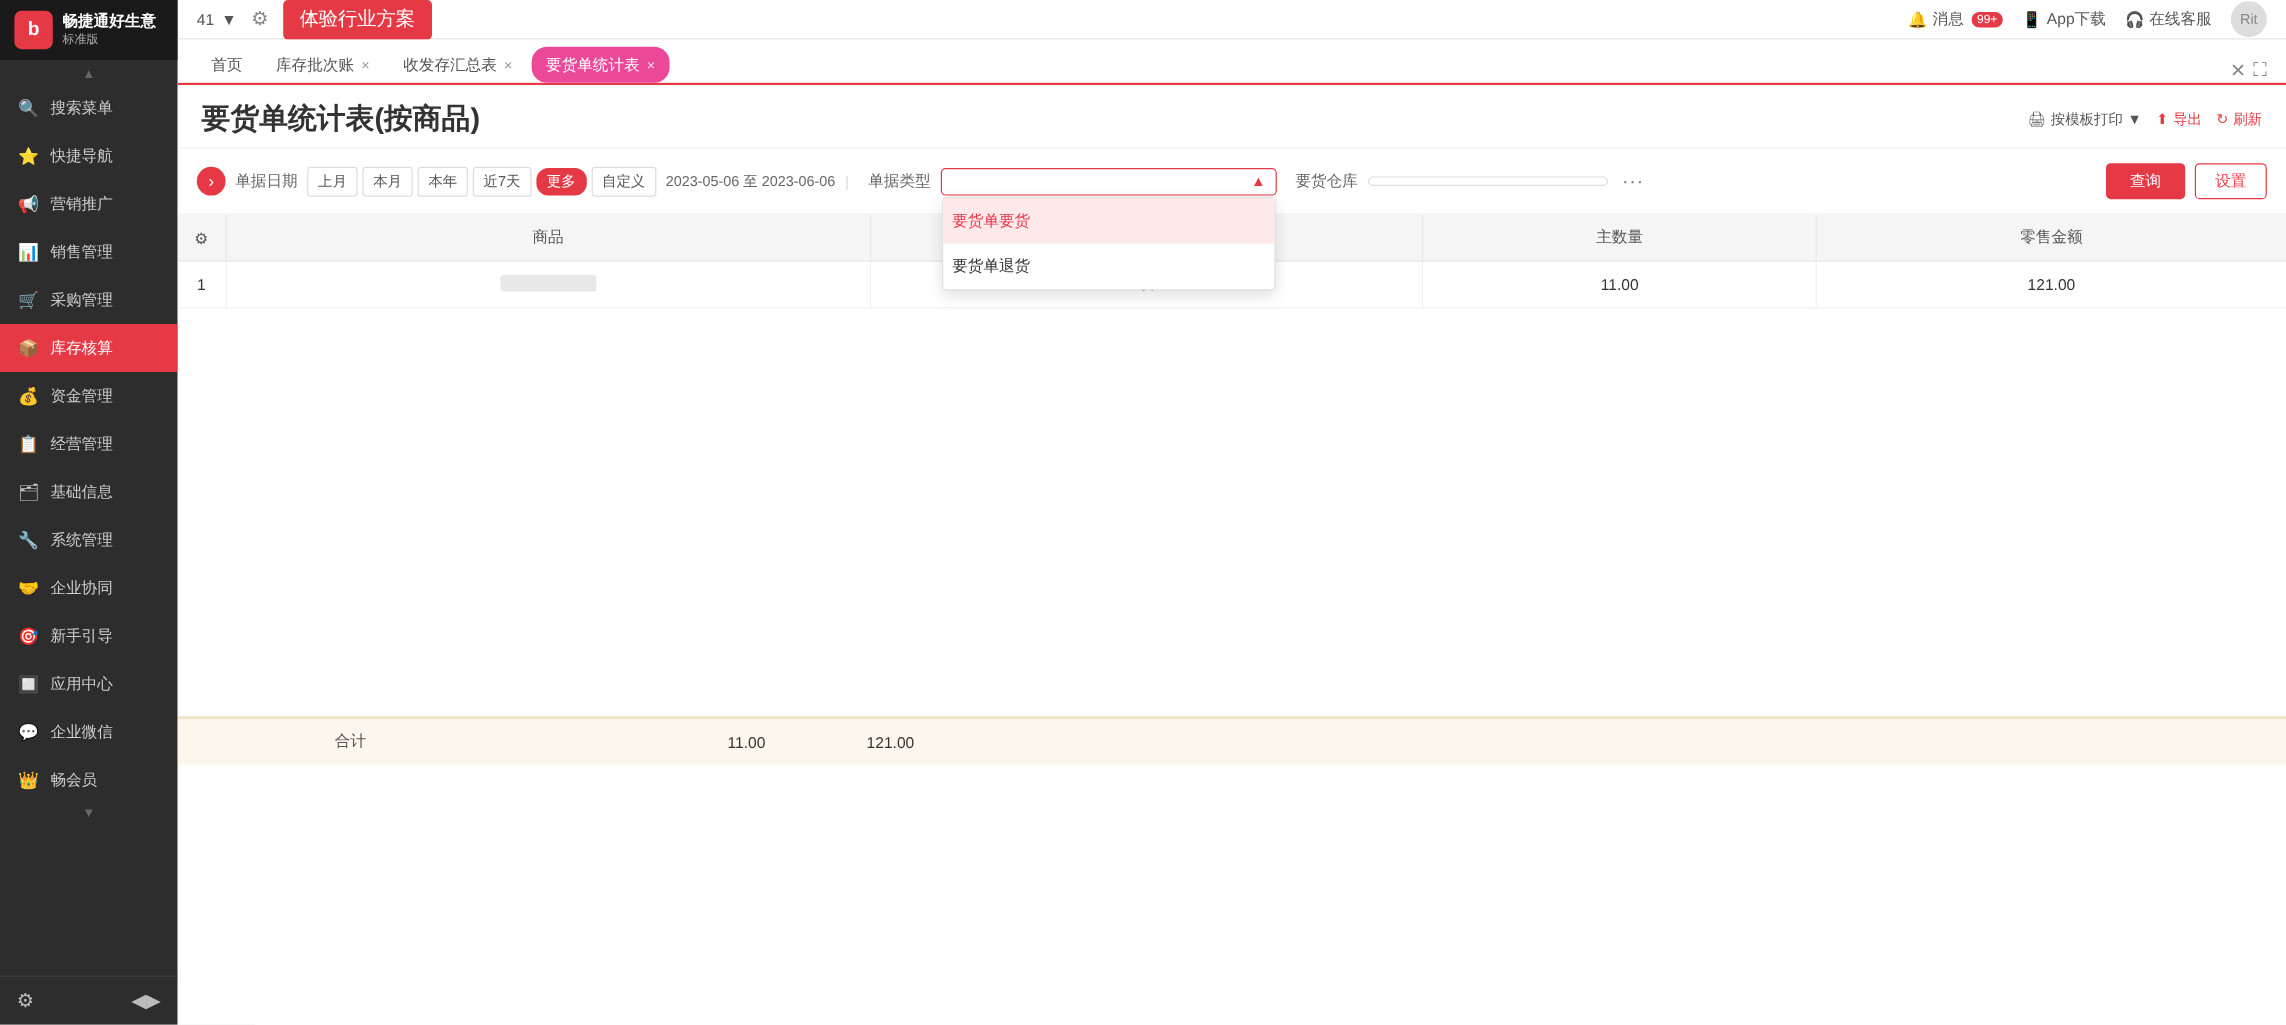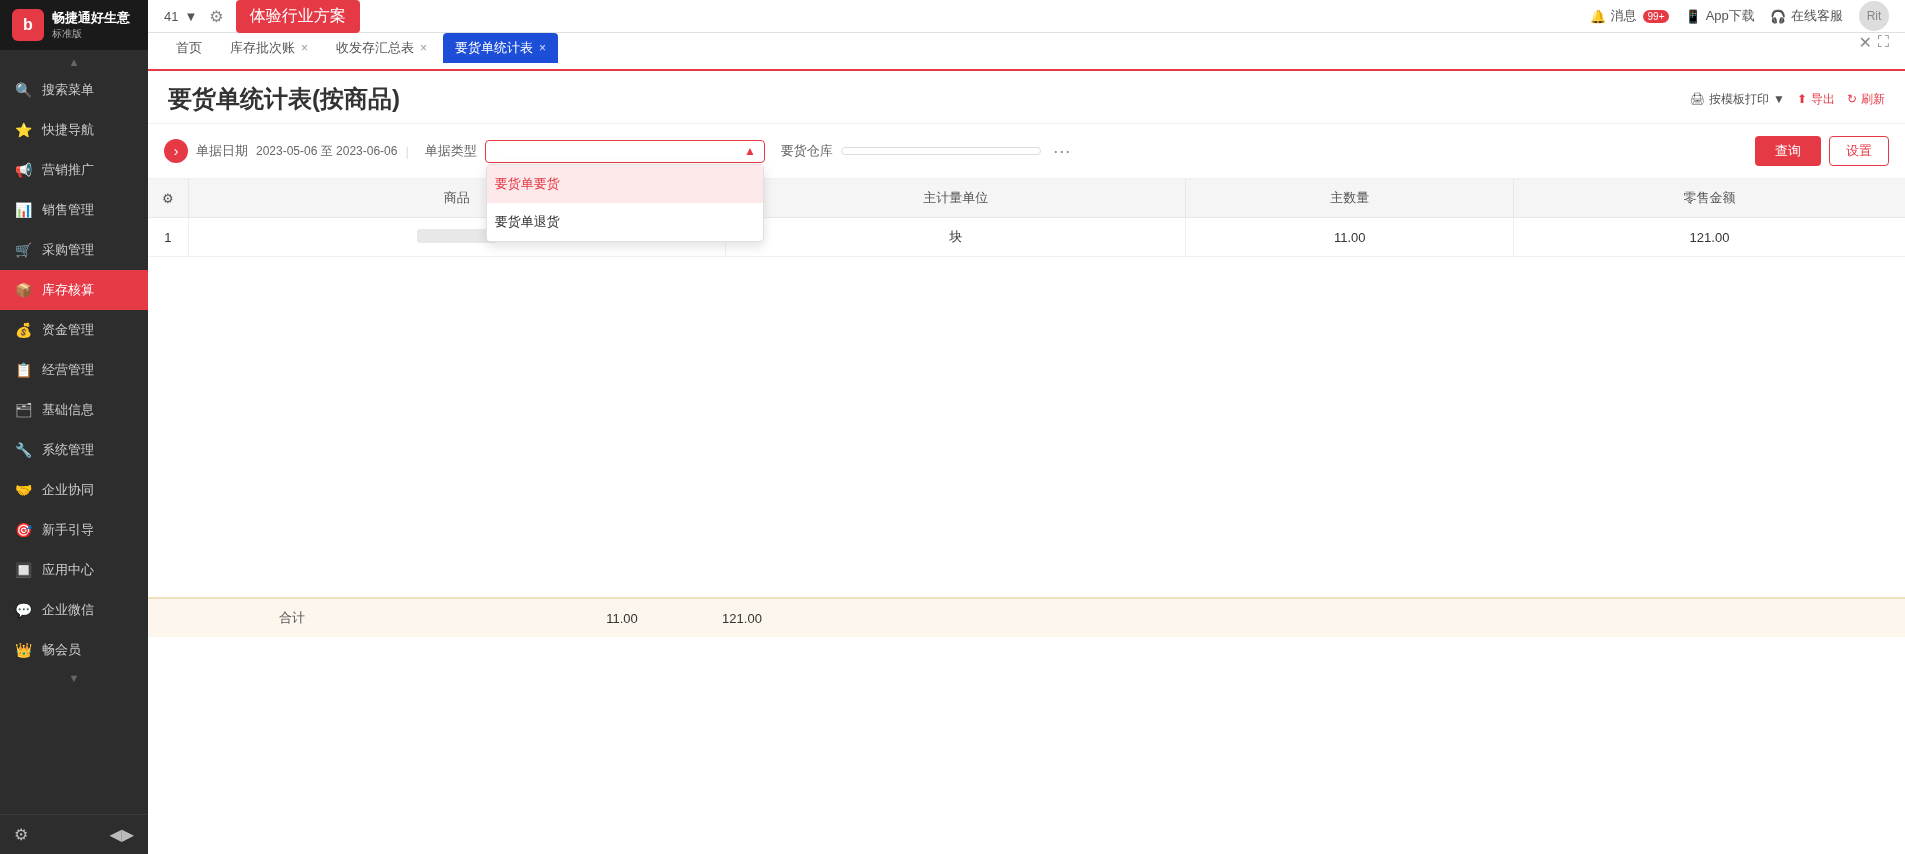--- a/index.html
+++ b/index.html
@@ -157,38 +157,39 @@
       justify-content: center;
       color: #888;
       font-size: 12px;
     }
 
     
     .tabs-bar {
       background: #fff;
       border-bottom: 2px solid #e63946;
       display: flex;
-      align-items: flex-start;
+      align-items: flex-end;
       padding: 0 16px;
       height: 38px;
       gap: 4px;
     }
     .tab {
       display: flex;
       align-items: center;
       padding: 6px 12px;
       font-size: 13px;
       cursor: pointer;
       border-radius: 4px 4px 0 0;
       gap: 6px;
       color: #555;
     }
     .tab.active {
-      background: #1d4ed8;
+      background: #ec4899;
       color: white;
+      border-radius: 13px;
     }
     .tab-close {
       font-size: 12px;
       color: #999;
       line-height: 1;
     }
     .tab.active .tab-close { color: rgba(255,255,255,0.8); }
     .tabs-actions {
       margin-left: auto;
       display: flex;
@@ -640,20 +641,28 @@
             <span>↻</span>
             <span>刷新</span>
           </div>
         </div>
       </div>
 
       <div class="filter-bar">
         <div class="filter-expand-btn">›</div>
 
         <span class="filter-label">单据日期</span>
+        <div class="filter-date-group">
+          <button class="filter-date-btn">上月</button>
+          <button class="filter-date-btn">本月</button>
+          <button class="filter-date-btn">本年</button>
+          <button class="filter-date-btn">近7天</button>
+          <button class="filter-date-btn more-btn">更多</button>
+          <button class="filter-date-btn">自定义</button>
+        </div>
         <span class="filter-date-text">2023-05-06 至 2023-06-06</span>
 
         <span class="filter-separator">|</span>
 
         <span class="filter-type-label">单据类型</span>
         <div class="filter-type-input" style="position:relative;">
           <input type="text" value="" style="">
           <span class="filter-type-arrow">▲</span>
 
           <div class="dropdown-menu" style="width:100%; min-width:200px;">

